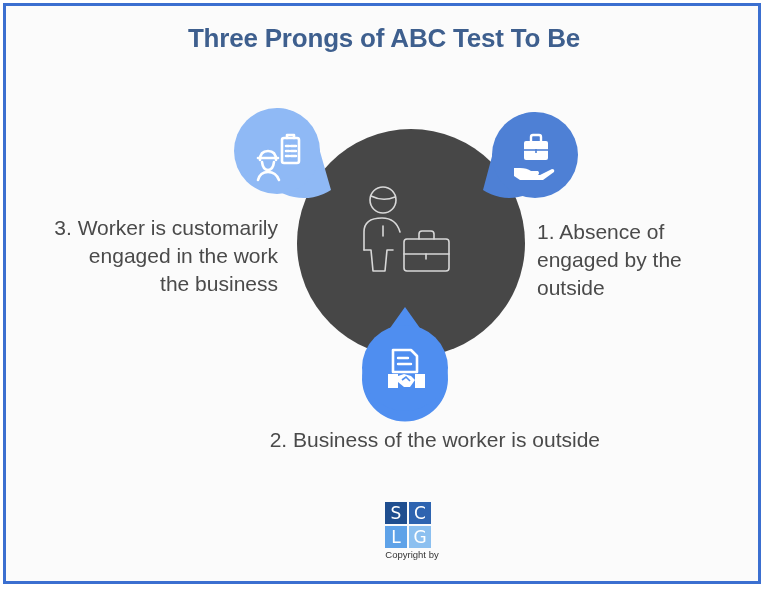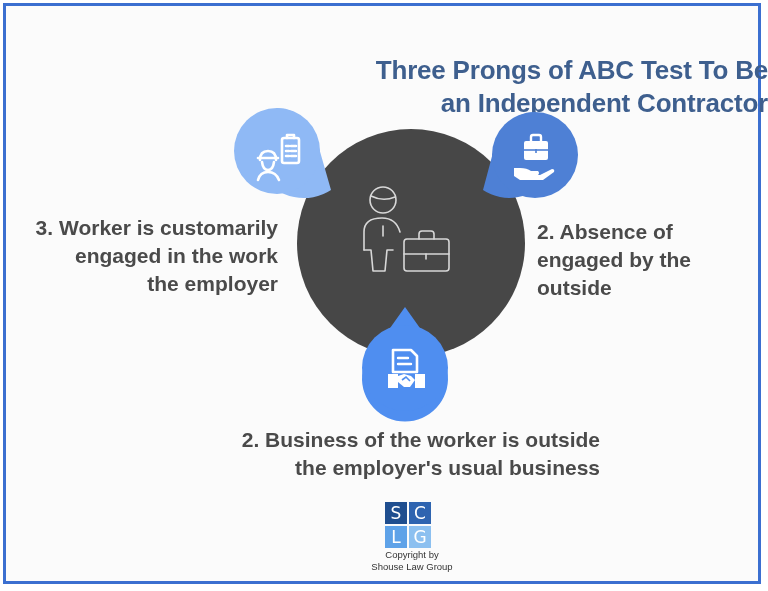--- a/index.html
+++ b/index.html
@@ -1,35 +1,34 @@
 <!DOCTYPE html>
 <html><head>
 <meta charset="utf-8">
 <style>
   html, body { margin: 0; padding: 0; }
   body { width: 768px; height: 591px; background: #ffffff; position: relative; overflow: hidden; font-family: "Liberation Sans", sans-serif; }
   .frame { position: absolute; left: 3px; top: 3px; width: 758px; height: 581px; border: 3px solid #3b6fd0; background: #fbfbfb; box-sizing: border-box; }
-  .title { position: absolute; left: 0; width: 768px; top: 22px; text-align: right; color: #3e5f8e; font-weight: bold; font-size: 26px; line-height: 33px; letter-spacing: -0.2px; margin-top: 32px; }
-  .label { position: absolute; color: #4a4a4a; font-weight: bold; font-size: 21px; line-height: 28px; }
+  .title { position: absolute; left: 0; width: 768px; top: 22px; text-align: center; color: #3e5f8e; font-weight: bold; font-size: 26px; line-height: 33px; letter-spacing: -0.2px; }
+  .label { position: absolute; color: #4a4a4a; font-weight: normal; font-size: 21px; line-height: 28px; }
   .label-left { left: 20px; top: 214px; width: 258px; text-align: right; }
   .label-right { left: 537px; top: 218px; width: 200px; text-align: left; }
   .label-bottom { left: 200px; top: 426px; width: 400px; text-align: right; }
   svg.diagram { position: absolute; left: 0; top: 0; }
   .logo { position: absolute; left: 385px; top: 502px; width: 46px; height: 46px; }
   .logo .cell { position: absolute; width: 22px; height: 22px; color: #fff; font-size: 17px; line-height: 22px; text-align: center; font-family: "DejaVu Sans", sans-serif; font-weight: normal; }
   .copyright { position: absolute; left: 334px; top: 549px; width: 156px; text-align: center; font-size: 9.5px; line-height: 12px; color: #333; }
 </style>
 </head>
 <body>
 
 <div class="frame"></div>
 
 <div class="title">
   <div>Three Prongs of ABC Test To Be</div>
-  <div>an Independent Contractor</div>
 </div>
 
 <svg class="diagram" width="768" height="591" viewBox="0 0 768 591">
 
   <circle cx="411" cy="243" r="114" fill="#474747"></circle>
 
   <g fill="none" stroke="#d8d8d8" stroke-width="1.6" stroke-linejoin="round" stroke-linecap="round">
     <circle cx="383" cy="200" r="13"></circle>
     <path d="M371 196 Q383 202 395 197"></path>
     <path d="M364 250 L364 232 Q364 218 382 218 Q396 218 400 232"></path>
@@ -77,37 +76,35 @@
       <rect x="415" y="374" width="10" height="14" fill="#ffffff"></rect>
       <path d="M398 376 L404 374 L411 376 L415 380 L410 387 L404 387 L398 382 Z" fill="#ffffff"></path>
       <path d="M402 380 L406 377 L410 381" fill="none" stroke="#4f8ef0" stroke-width="1.6"></path>
     </g>
   </g>
 </svg>
 
 <div class="label label-left">
   <div>3. Worker is customarily</div>
   <div>engaged in the work</div>
-  <div>the employer</div>
+  <div>the business</div>
 </div>
 
 <div class="label label-right">
-  <div>2. Absence of</div>
+  <div>1. Absence of</div>
   <div>engaged by the</div>
   <div>outside</div>
 </div>
 
 <div class="label label-bottom">
   <div>2. Business of the worker is outside</div>
-  <div>the employer's usual business</div>
 </div>
 
 <div class="logo">
   <div class="cell" style="left:0;top:0;background:#1f4e8f;">S</div>
   <div class="cell" style="left:24px;top:0;background:#2e64b0;">C</div>
   <div class="cell" style="left:0;top:24px;background:#5ea2e8;">L</div>
   <div class="cell" style="left:24px;top:24px;background:#8cc0f0;">G</div>
 </div>
 
 <div class="copyright">
   <div>Copyright by</div>
-  <div>Shouse Law Group</div>
 </div>
 
 </body></html>

